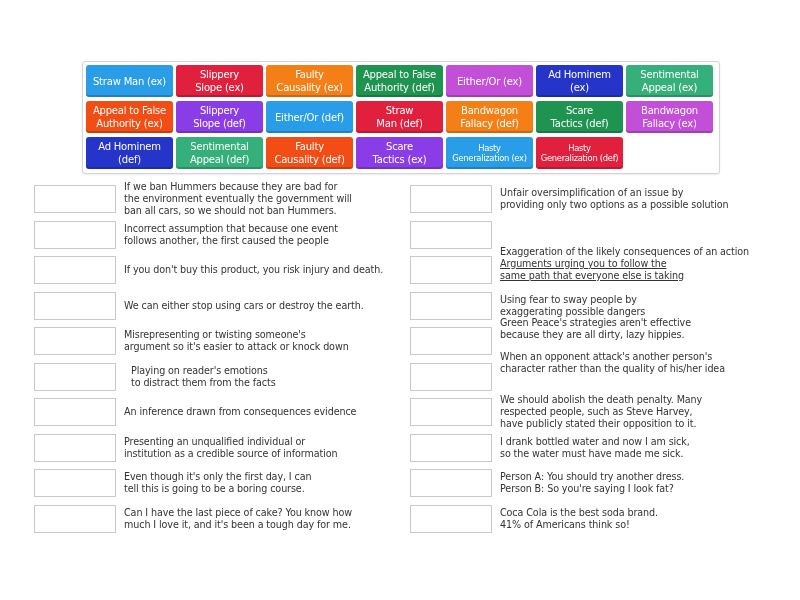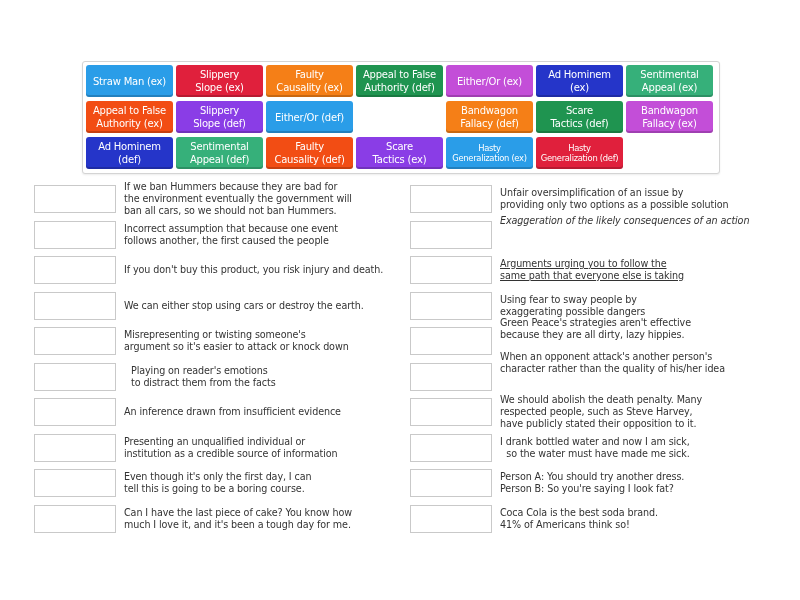--- a/index.html
+++ b/index.html
@@ -60,20 +60,24 @@
       <span>Appeal to False
 Authority (ex)</span>
     </div>
     <div class="tile" style="left: 93px; top: 39px; background: rgb(138, 61, 230);">
       <span>Slippery
 Slope (def)</span>
     </div>
     <div class="tile" style="left: 183px; top: 39px; background: rgb(42, 157, 232);">
       <span>Either/Or (def)</span>
     </div>
+    <div class="tile" style="left: 273px; top: 39px; background: rgb(224, 32, 60);">
+      <span>Straw
+Man (def)</span>
+    </div>
     <div class="tile" style="left: 363px; top: 39px; background: rgb(245, 127, 23);">
       <span>Bandwagon
 Fallacy (def)</span>
     </div>
     <div class="tile" style="left: 453px; top: 39px; background: rgb(31, 148, 80);">
       <span>Scare
 Tactics (def)</span>
     </div>
     <div class="tile" style="left: 543px; top: 39px; background: rgb(195, 78, 216);">
       <span>Bandwagon
@@ -116,53 +120,53 @@
     <div class="desc" style="left: 124px; top: 264px;">If you don't buy this product, you risk injury and death.</div>
     <div class="dropbox" style="left: 34px; top: 292px;"></div>
     <div class="desc" style="left: 124px; top: 300px;">We can either stop using cars or destroy the earth.</div>
     <div class="dropbox" style="left: 34px; top: 327px;"></div>
     <div class="desc" style="left: 124px; top: 329px;">Misrepresenting or twisting someone's
 argument so it's easier to attack or knock down</div>
     <div class="dropbox" style="left: 34px; top: 363px;"></div>
     <div class="desc" style="left: 124px; top: 365px; margin-left: 7px;">Playing on reader's emotions
 to distract them from the facts</div>
     <div class="dropbox" style="left: 34px; top: 398px;"></div>
-    <div class="desc" style="left: 124px; top: 406px;">An inference drawn from insufficient evidence</div>
+    <div class="desc" style="left: 124px; top: 406px;">An inference drawn from consequences evidence</div>
     <div class="dropbox" style="left: 34px; top: 434px;"></div>
     <div class="desc" style="left: 124px; top: 436px;">Presenting an unqualified individual or
 institution as a credible source of information</div>
     <div class="dropbox" style="left: 34px; top: 469px;"></div>
     <div class="desc" style="left: 124px; top: 471px;">Even though it's only the first day, I can
 tell this is going to be a boring course.</div>
     <div class="dropbox" style="left: 34px; top: 505px;"></div>
     <div class="desc" style="left: 124px; top: 507px;">Can I have the last piece of cake? You know how
 much I love it, and it's been a tough day for me.</div>
     <div class="dropbox" style="left: 410px; top: 185px;"></div>
     <div class="desc" style="left: 500px; top: 187px;">Unfair oversimplification of an issue by
 providing only two options as a possible solution</div>
     <div class="dropbox" style="left: 410px; top: 221px;"></div>
-    <div class="desc" style="left: 500px; top: 215px; font-style: italic;">Exaggeration of the likely consequences of an action</div>
+    <div class="desc" style="left: 500px; top: 246px;">Exaggeration of the likely consequences of an action</div>
     <div class="dropbox" style="left: 410px; top: 256px;"></div>
     <div class="desc" style="left: 500px; top: 258px; text-decoration: underline;">Arguments urging you to follow the
 same path that everyone else is taking</div>
     <div class="dropbox" style="left: 410px; top: 292px;"></div>
     <div class="desc" style="left: 500px; top: 294px;">Using fear to sway people by
 exaggerating possible dangers</div>
     <div class="dropbox" style="left: 410px; top: 327px;"></div>
     <div class="desc" style="left: 500px; top: 317px;">Green Peace's strategies aren't effective
 because they are all dirty, lazy hippies.</div>
     <div class="dropbox" style="left: 410px; top: 363px;"></div>
     <div class="desc" style="left: 500px; top: 351px;">When an opponent attack's another person's
 character rather than the quality of his/her idea</div>
     <div class="dropbox" style="left: 410px; top: 398px;"></div>
     <div class="desc" style="left: 500px; top: 394px;">We should abolish the death penalty. Many
 respected people, such as Steve Harvey,
 have publicly stated their opposition to it.</div>
     <div class="dropbox" style="left: 410px; top: 434px;"></div>
-    <div class="desc" style="left: 500px; top: 436px; text-align: right;">I drank bottled water and now I am sick,
+    <div class="desc" style="left: 500px; top: 436px;">I drank bottled water and now I am sick,
 so the water must have made me sick.</div>
     <div class="dropbox" style="left: 410px; top: 469px;"></div>
     <div class="desc" style="left: 500px; top: 471px;">Person A: You should try another dress.
 Person B: So you're saying I look fat?</div>
     <div class="dropbox" style="left: 410px; top: 505px;"></div>
     <div class="desc" style="left: 500px; top: 507px;">Coca Cola is the best soda brand.
 41% of Americans think so!</div>
   </div>
 
 </body></html>

